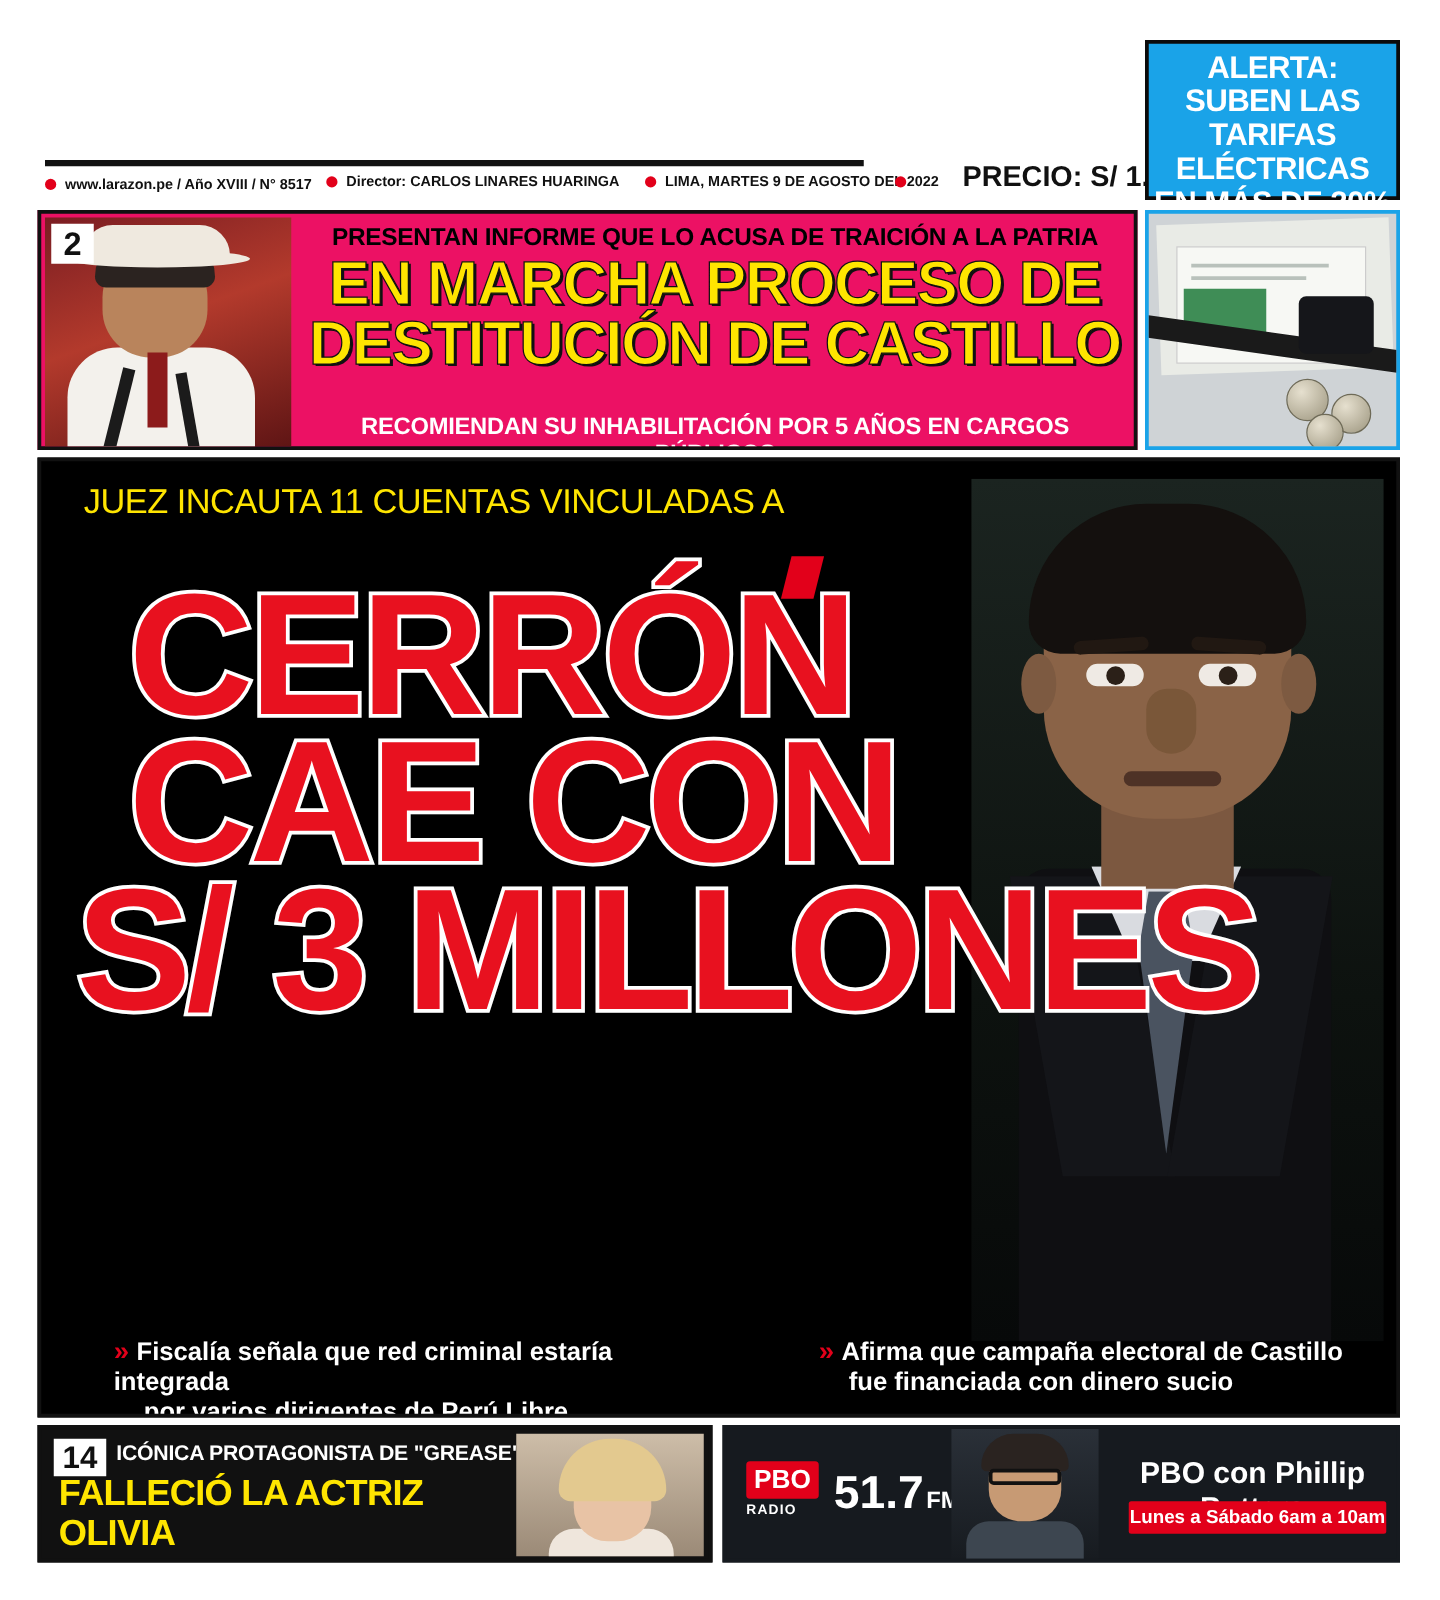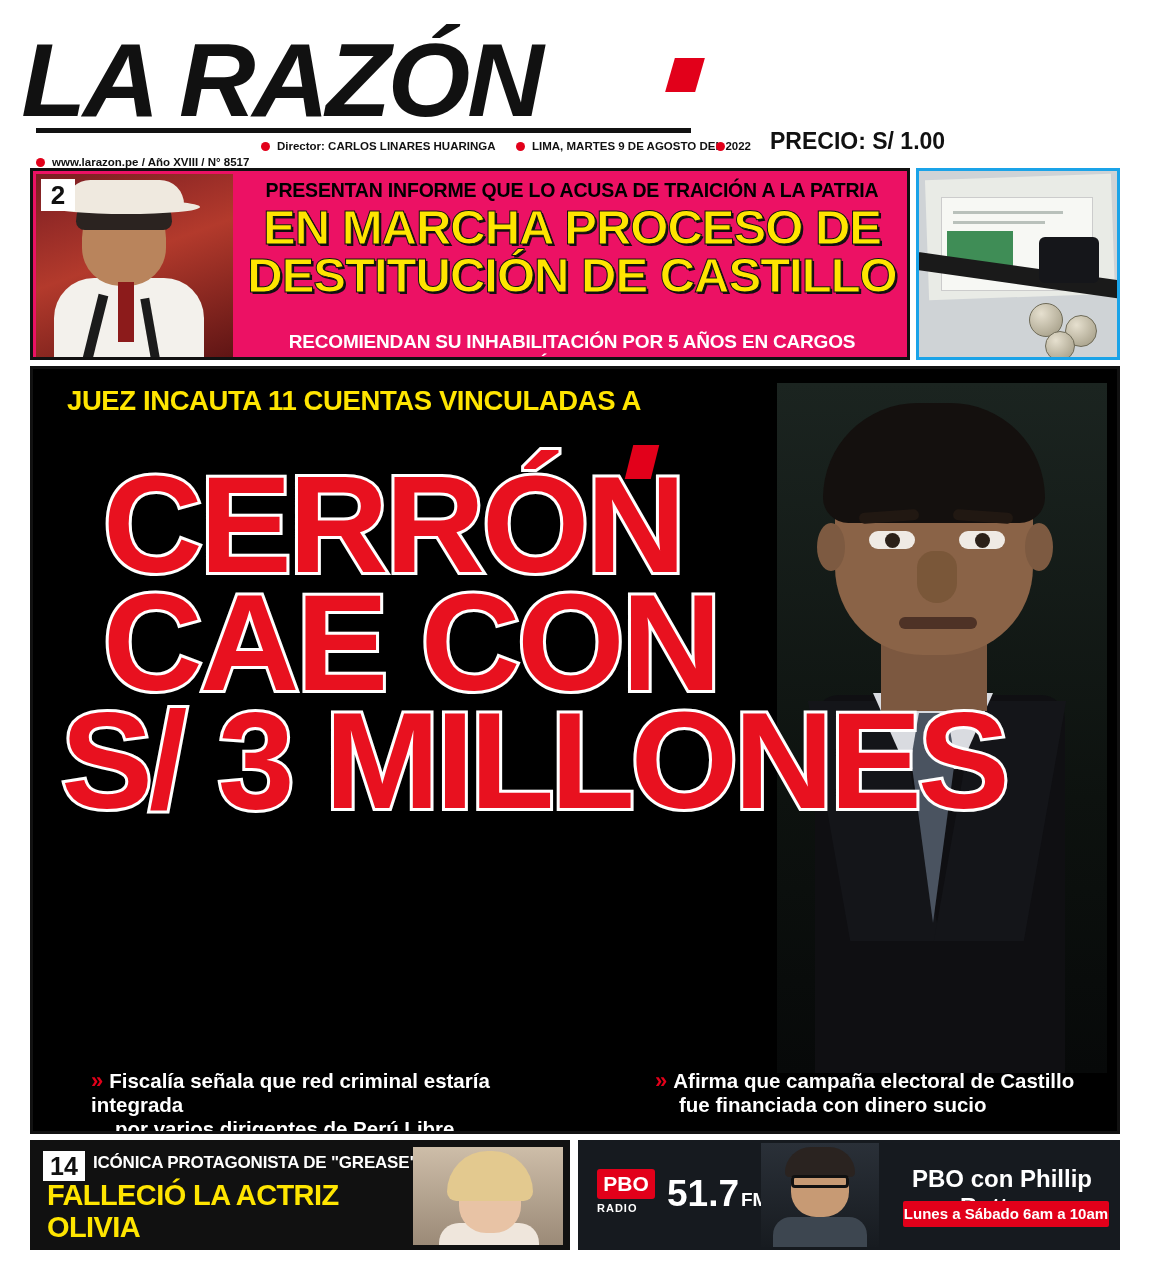--- a/index.html
+++ b/index.html
@@ -63,21 +63,21 @@
   .mp-pupR{position:absolute;left:198px;top:150px;width:15px;height:15px;background:#2b2018;border-radius:50%;}
   .mp-nose{position:absolute;left:140px;top:168px;width:40px;height:52px;background:#7a5739;border-radius:20px 20px 24px 24px;}
   .mp-mouth{position:absolute;left:122px;top:234px;width:78px;height:12px;background:#4e3226;border-radius:7px;}
   .mp-neck{position:absolute;left:104px;top:258px;width:106px;height:70px;background:#7c5840;}
   .mp-shirt{position:absolute;left:38px;top:312px;width:250px;height:380px;background:#0f0f12;border-radius:24px 24px 0 0;}
   .mp-collar{position:absolute;left:96px;top:310px;width:120px;height:76px;background:#d9dbe0;transform:rotate(0deg);clip-path:polygon(0 0,100% 0,72% 100%,28% 100%);}
   .mp-tie{position:absolute;left:134px;top:330px;width:44px;height:210px;background:#4a5360;clip-path:polygon(18% 0,82% 0,100% 22%,50% 100%,0 22%);}
   .mp-lapelL{position:absolute;left:52px;top:318px;width:90px;height:240px;background:#141519;transform:skewX(10deg);}
   .mp-lapelR{position:absolute;left:178px;top:318px;width:90px;height:240px;background:#141519;transform:skewX(-10deg);}
 
-  .main-kicker{position:absolute;left:34px;top:16px;width:760px;color:#ffe500;font-weight:bold;font-size:27.5px;line-height:31px;letter-spacing:-0.4px;text-transform:uppercase;}
+  .main-kicker{position:absolute;left:34px;top:16px;width:760px;color:#ffe500;font-weight:normal;font-size:27.5px;line-height:31px;letter-spacing:-0.4px;text-transform:uppercase;}
   .red-tick{position:absolute;left:596px;top:76px;width:26px;height:34px;background:#e2001a;transform:skewX(-14deg);}
 
   .main-title{position:absolute;left:18px;top:96px;width:1020px;color:#e8111f;font-weight:bold;font-size:138px;line-height:118px;letter-spacing:-3px;text-align:left;-webkit-text-stroke:6px #ffffff;paint-order:stroke fill;text-transform:uppercase;}
   .main-title .l1{display:block;padding-left:52px;}
   .main-title .l2{display:block;padding-left:52px;}
   .main-title .l3{display:block;padding-left:10px;letter-spacing:-4px;}
 
   .bullets{position:absolute;left:34px;top:700px;width:1020px;height:62px;}
   .bul{position:absolute;top:0;color:#fff;font-size:20.5px;line-height:24px;font-weight:bold;}
   .bul .arrow{color:#e2001a;font-size:22px;font-weight:bold;margin-right:6px;}
@@ -113,34 +113,33 @@
 
   
   .bottom-rule{position:absolute;left:0;top:1268px;width:1152px;height:12px;background:#fff;}
 </style>
 </head>
 <body>
 
 <div class="page">
 
   <div class="masthead">
-    <div class="logo-wrap">
-      <div class="logo-text">LA RAZÓN</div>
-      <div class="logo-accent"></div>
-    </div>
     <div class="logo-rule"></div>
     <div class="meta-row">
-      <span class="meta-item" style="left:0;top:18px;"><span class="dot"></span><span>www.larazon.pe / Año XVIII / N° 8517</span></span>
+      <span class="meta-item" style="left:0;top:4px;"><span class="dot"></span><span>www.larazon.pe / Año XVIII / N° 8517</span></span>
       <span class="meta-item" style="left:225px;top:2px;"><span class="dot"></span><span>Director: CARLOS LINARES HUARINGA</span></span>
       <span class="meta-item" style="left:480px;top:2px;"><span class="dot"></span><span>LIMA, MARTES 9 DE AGOSTO DEL 2022</span></span>
       <span class="meta-item" style="left:680px;top:2px;"><span class="dot"></span></span>
     </div>
     <div class="price" style="left:770px;">PRECIO: S/ 1.00</div>
   </div>
 
+  <div class="alert-box">
+    <div class="alert-text">ALERTA: SUBEN LAS TARIFAS ELÉCTRICAS EN MÁS DE 20%</div>
+  </div>
 
   <div class="pink-band">
     <div class="pink-photo">
       <div class="pp-body"></div>
       <div class="pp-face"></div>
       <div class="pp-hair"></div>
       <div class="pp-brim"></div>
       <div class="pp-hat"></div>
       <div class="pp-tie"></div>
       <div class="pp-mic1"></div>

